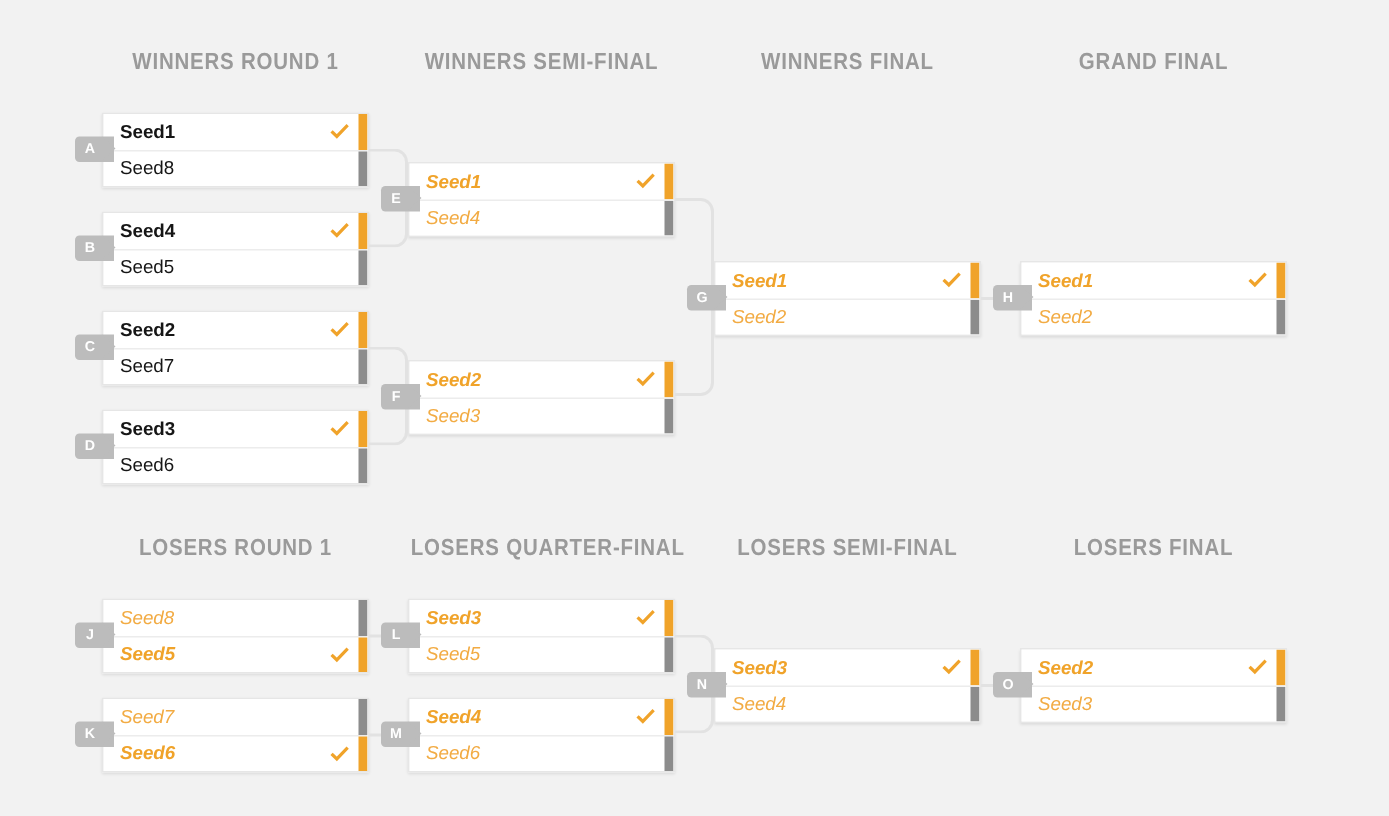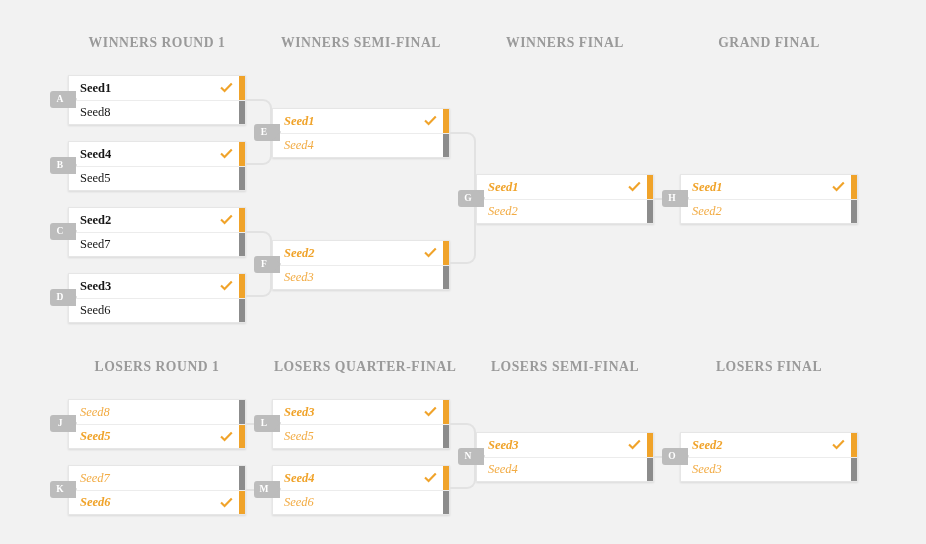--- a/index.html
+++ b/index.html
@@ -3,21 +3,21 @@
 <meta charset="utf-8">
 <style>
   html,body{margin:0;padding:0;}
   body{
     width:926px;height:544px;
     background:#f2f2f2;
     font-family:"Liberation Sans","DejaVu Sans",sans-serif;
     overflow:hidden;
     position:relative;
   }
-  #bracket{position:absolute;inset:0;font-family:Liberation Serif, serif;}
+  #bracket{position:absolute;inset:0;}
 
   
   .round-title{
     position:absolute;
     font-size:15.5px;
     font-weight:bold;
     letter-spacing:.6px;
     color:#9a9a9a;
     text-transform:uppercase;
     text-align:center;

